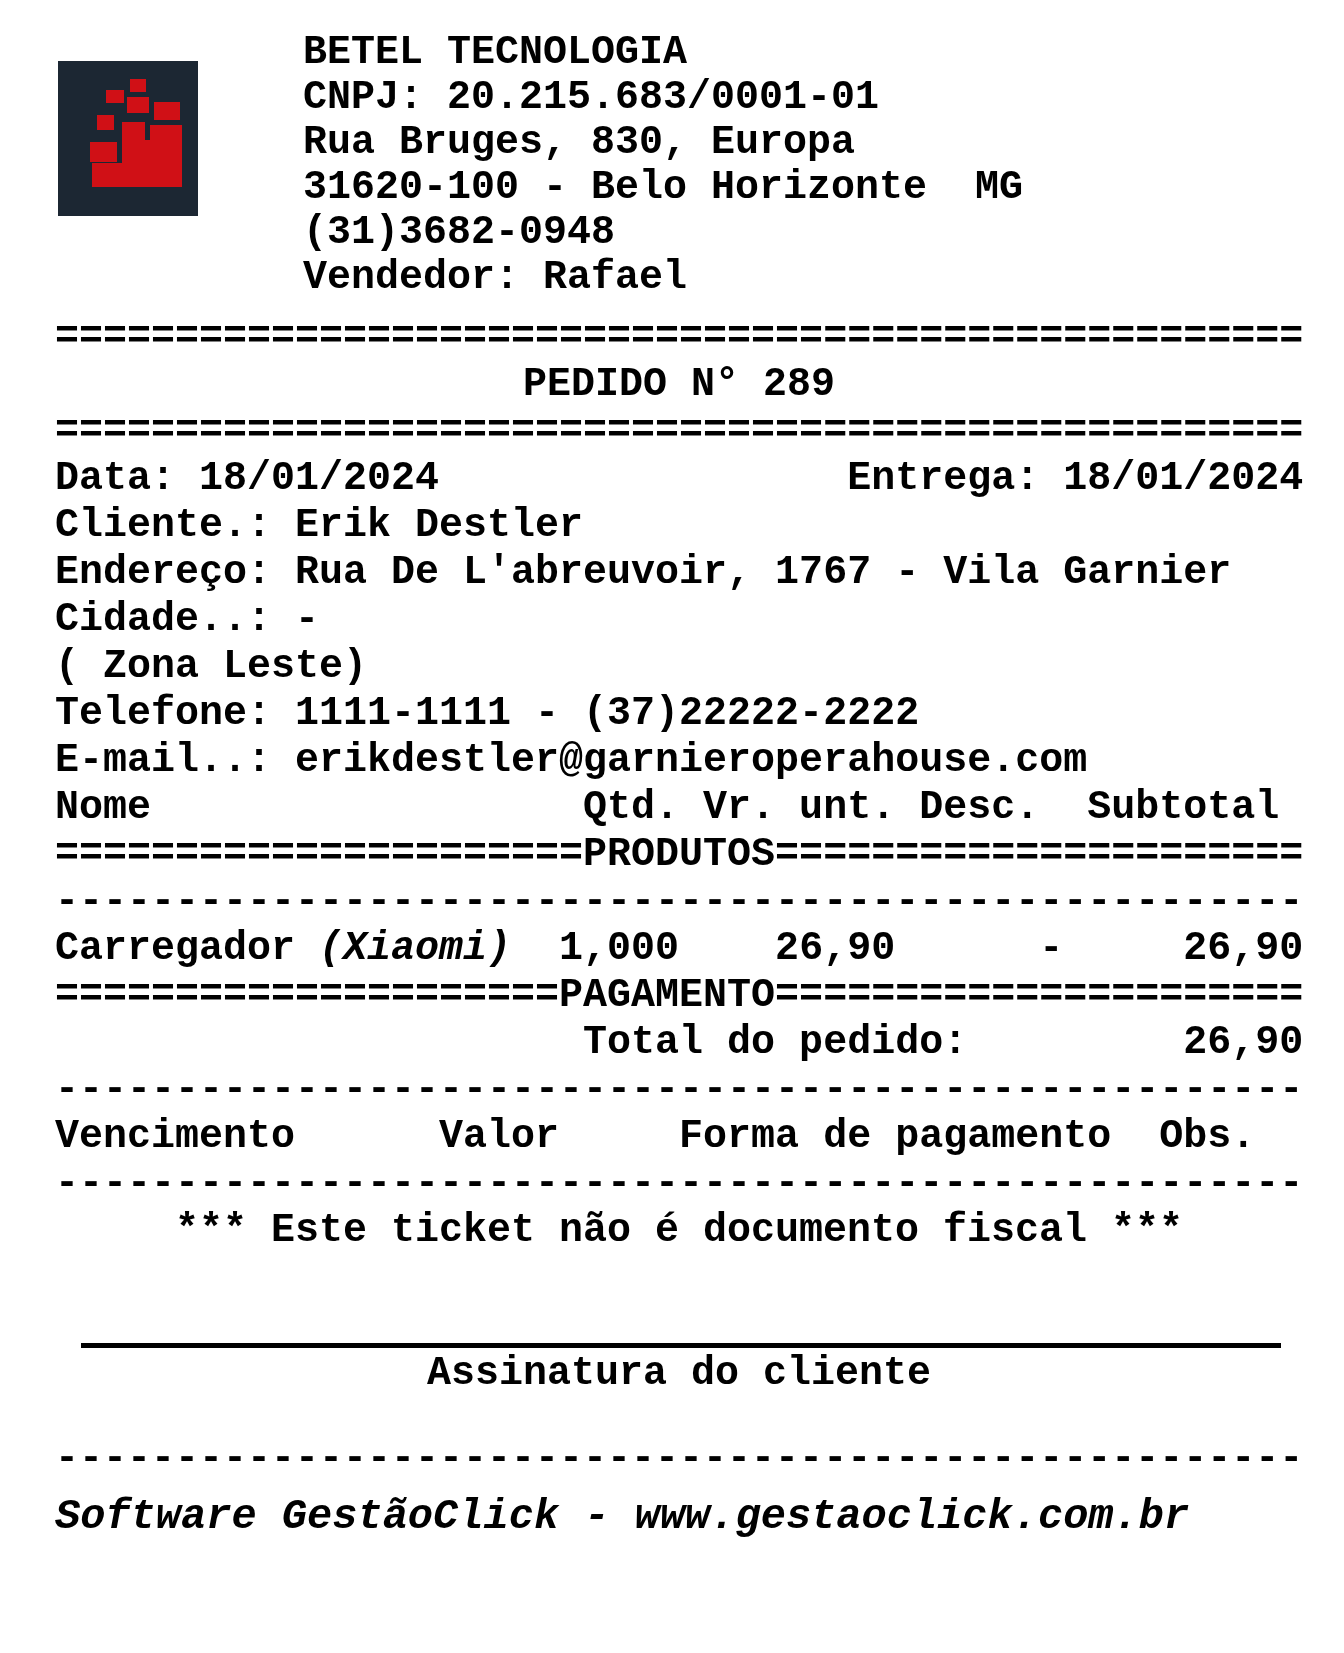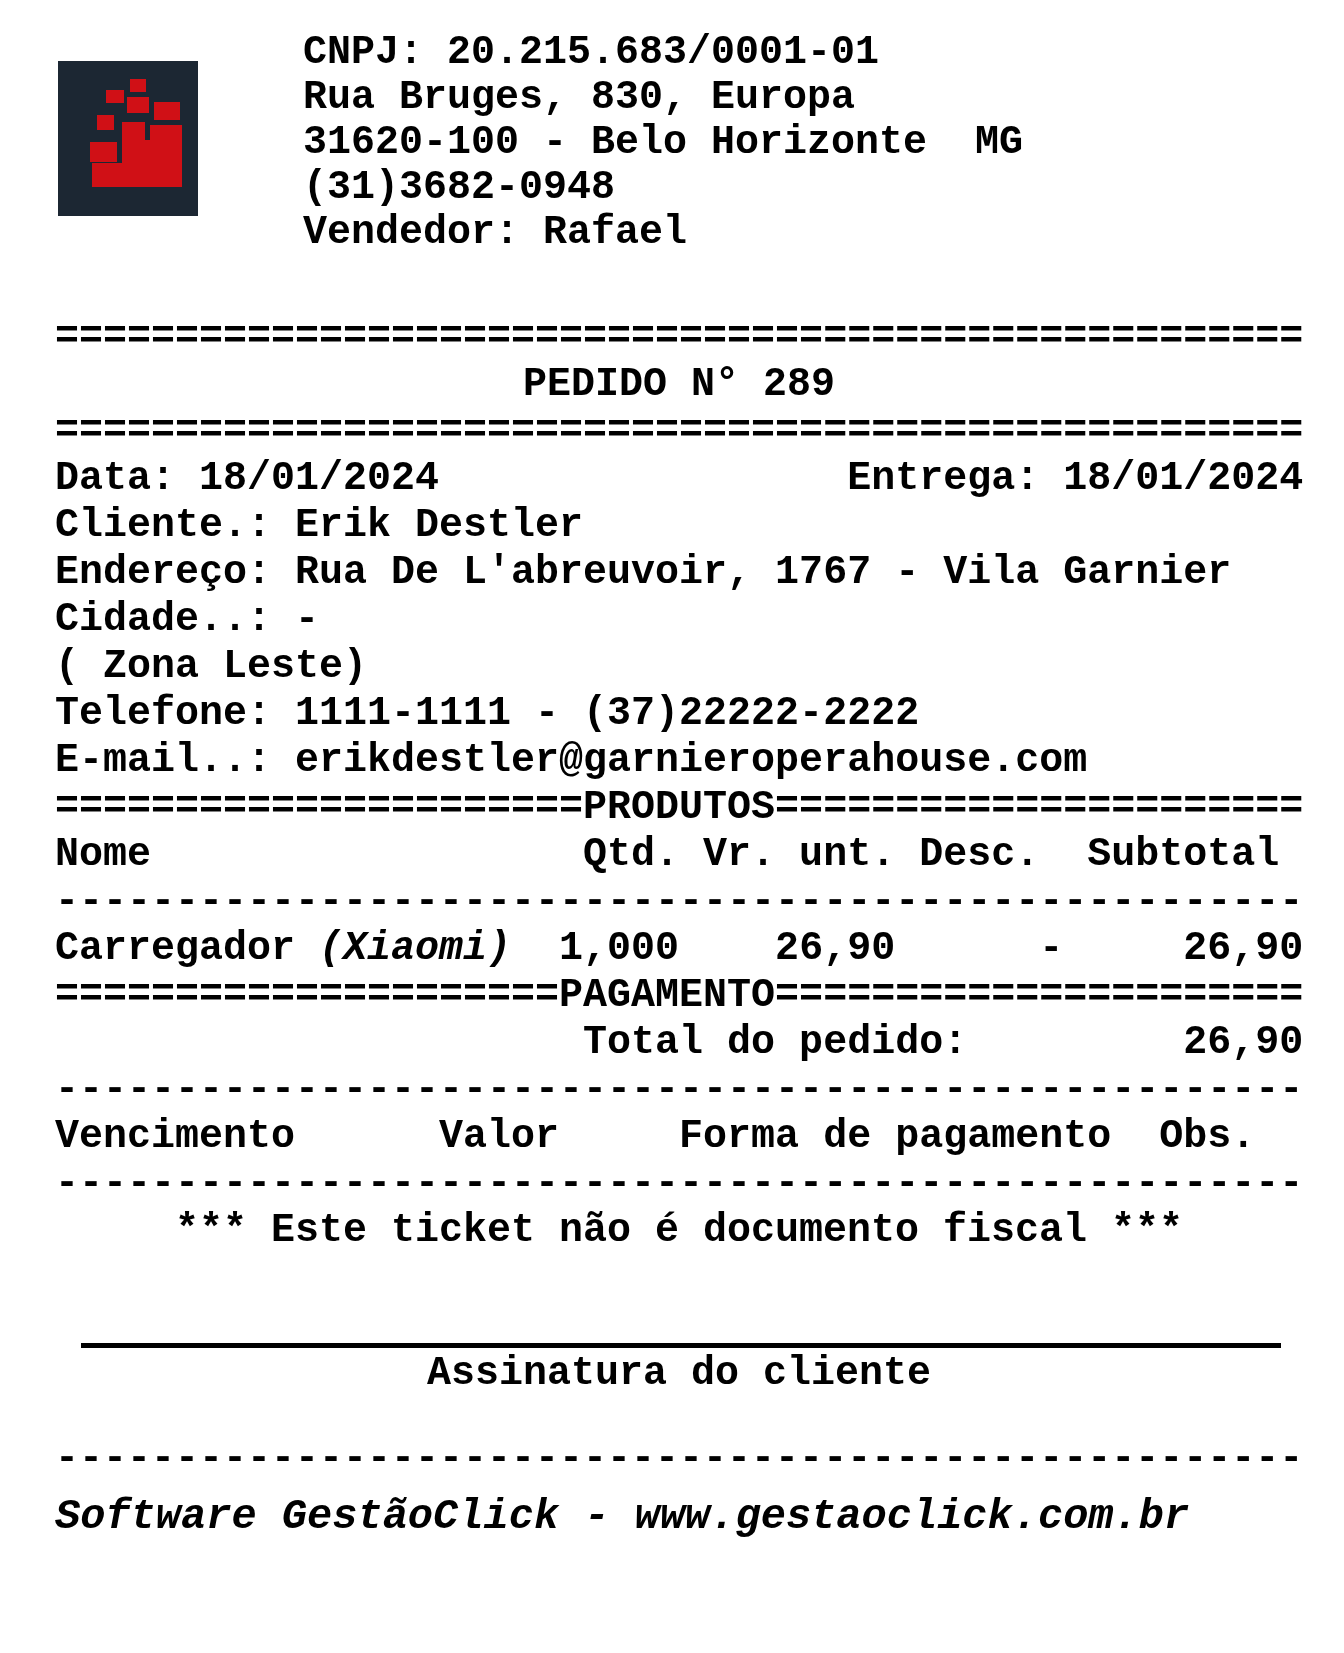--- a/index.html
+++ b/index.html
@@ -75,20 +75,21 @@
           <rect x="48" y="29" width="18" height="13"></rect>
           <rect x="69" y="36" width="22" height="16"></rect>
           <rect x="96" y="41" width="26" height="18"></rect>
           <rect x="39" y="54" width="17" height="15"></rect>
           <rect x="64" y="61" width="23" height="18"></rect>
           <rect x="32" y="81" width="27" height="20"></rect>
           <path d="M34,126 L34,102 L64,102 L64,79 L92,79 L92,64 L124,64 L124,126 Z"></path>
         </g>
       </svg>
       <div class="header-text">
+        <div class="hline">BETEL TECNOLOGIA</div>
         <div class="hline">CNPJ: 20.215.683/0001-01</div>
         <div class="hline">Rua Bruges, 830, Europa</div>
         <div class="hline">31620-100 - Belo Horizonte  MG</div>
         <div class="hline">(31)3682-0948</div>
         <div class="hline">Vendedor: Rafael</div>
       </div>
     </div>
 
     <div class="main">
       <div class="line">====================================================</div>
@@ -96,22 +97,22 @@
       <div class="line">====================================================</div>
 
       <div class="line">Data: 18/01/2024                 Entrega: 18/01/2024</div>
       <div class="line">Cliente.: Erik Destler</div>
       <div class="line">Endereço: Rua De L'abreuvoir, 1767 - Vila Garnier</div>
       <div class="line">Cidade..: -</div>
       <div class="line">( Zona Leste)</div>
       <div class="line">Telefone: 1111-1111 - (37)22222-2222</div>
       <div class="line">E-mail..: erikdestler@garnieroperahouse.com</div>
 
+      <div class="line">Nome                  Qtd. Vr. unt. Desc.  Subtotal</div>
       <div class="line">======================PRODUTOS======================</div>
-      <div class="line">Nome                  Qtd. Vr. unt. Desc.  Subtotal</div>
       <div class="line">----------------------------------------------------</div>
       <div class="line"><span>Carregador </span><span class="italic">(Xiaomi)</span><span>  1,000    26,90      -     26,90</span></div>
 
       <div class="line">=====================PAGAMENTO======================</div>
       <div class="line">                      Total do pedido:         26,90</div>
       <div class="line">----------------------------------------------------</div>
       <div class="line">Vencimento      Valor     Forma de pagamento  Obs.</div>
       <div class="line">----------------------------------------------------</div>
 
       <div class="line center">*** Este ticket não é documento fiscal ***</div>

